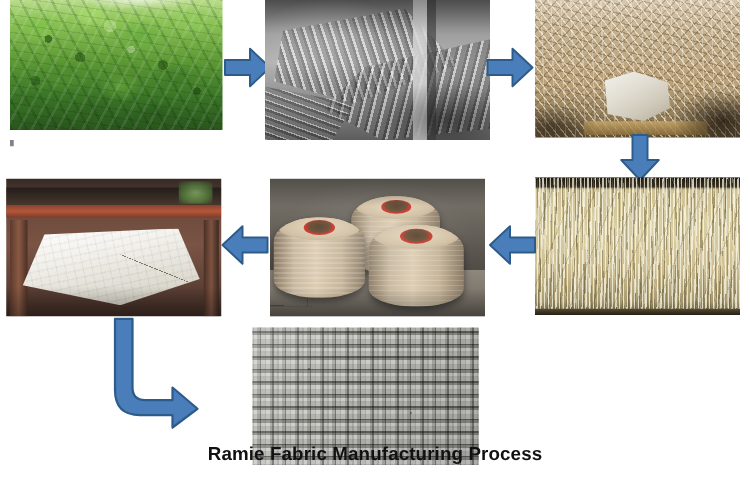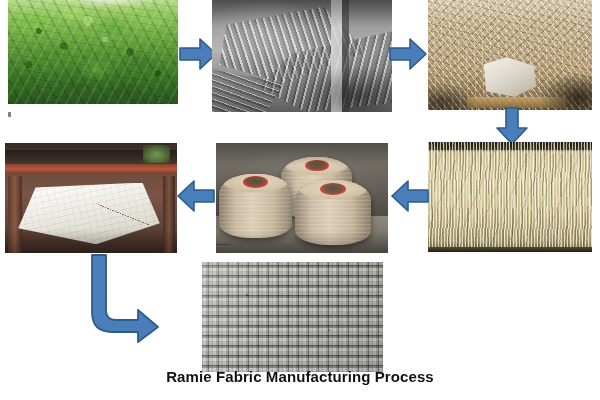--- a/index.html
+++ b/index.html
@@ -403,15 +403,15 @@
     </svg>
   </div>
 
   <div class="panel p-weave" style="left:202px; top:262px; width:181px; height:110px;">
     <div class="layer grain"></div>
     <div class="layer shade"></div>
   </div>
 
   <div class="speck" style="left:8px; top:112px;"></div>
 
-  <div class="caption" style="top:368px; font-size:15px;">Ramie Fabric Manufacturing Process</div>
+  <div class="caption" style="top:355px; font-size:15px;">Ramie Fabric Manufacturing Process</div>
 
 </div>
 
 </body></html>

